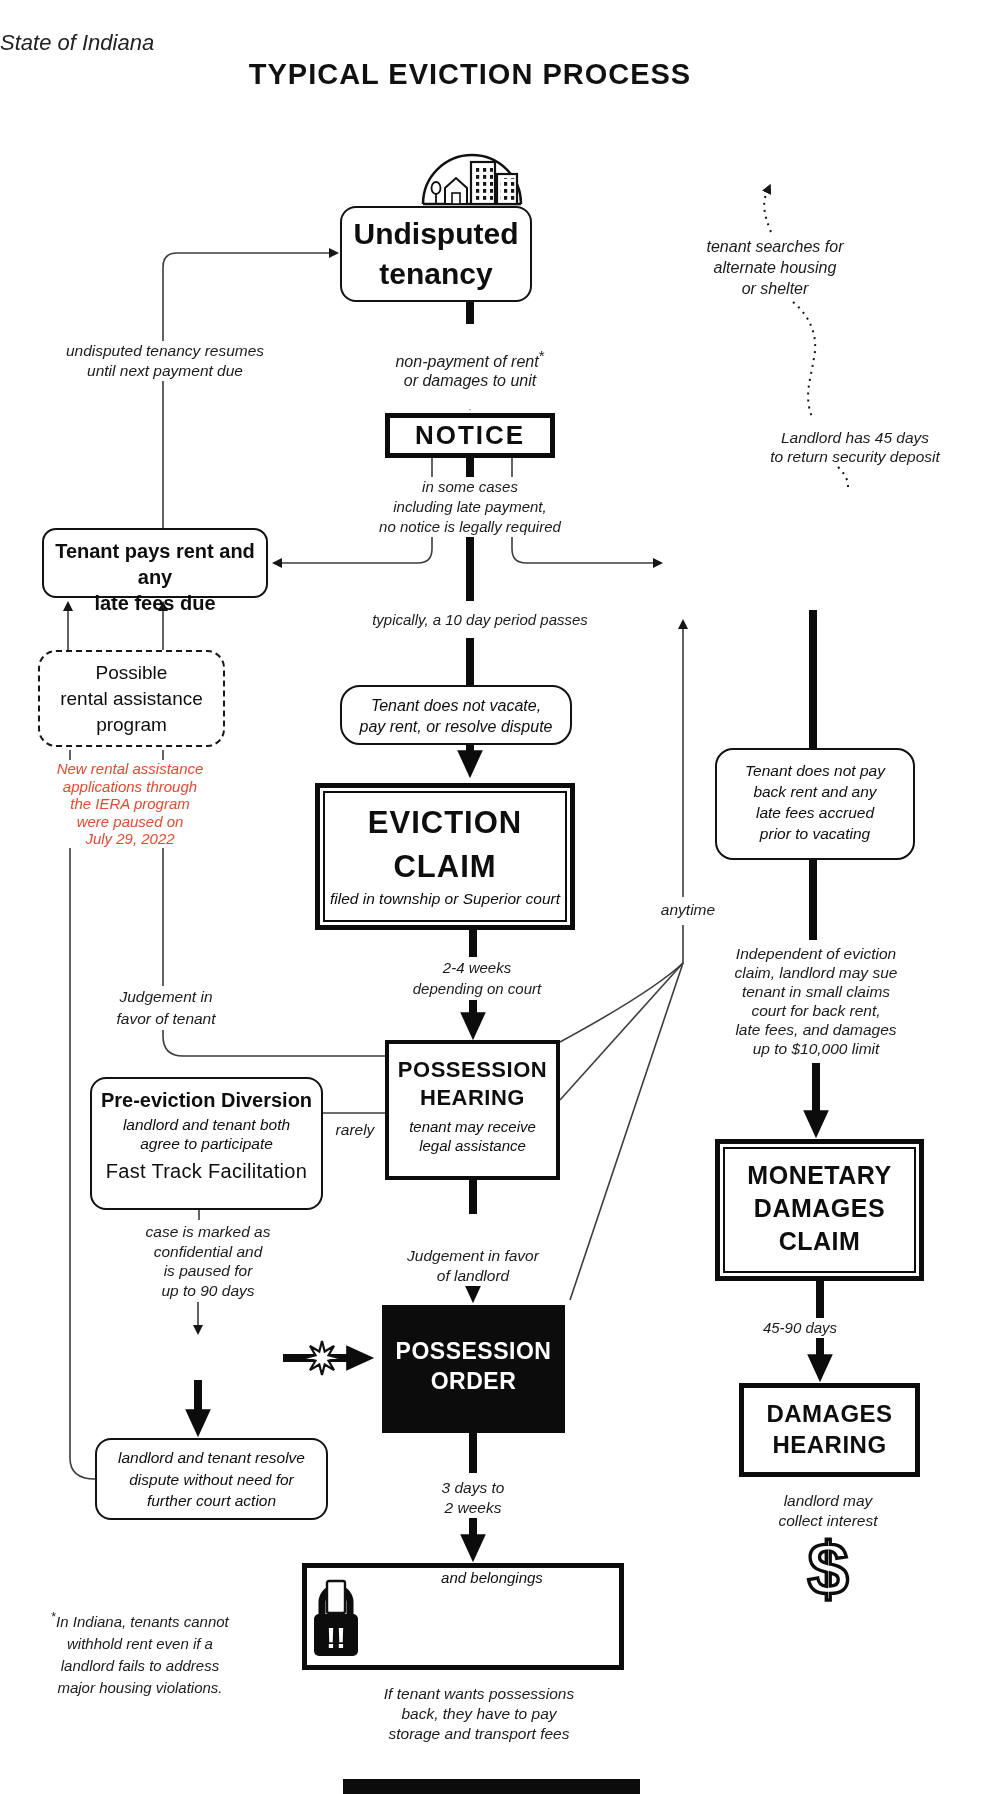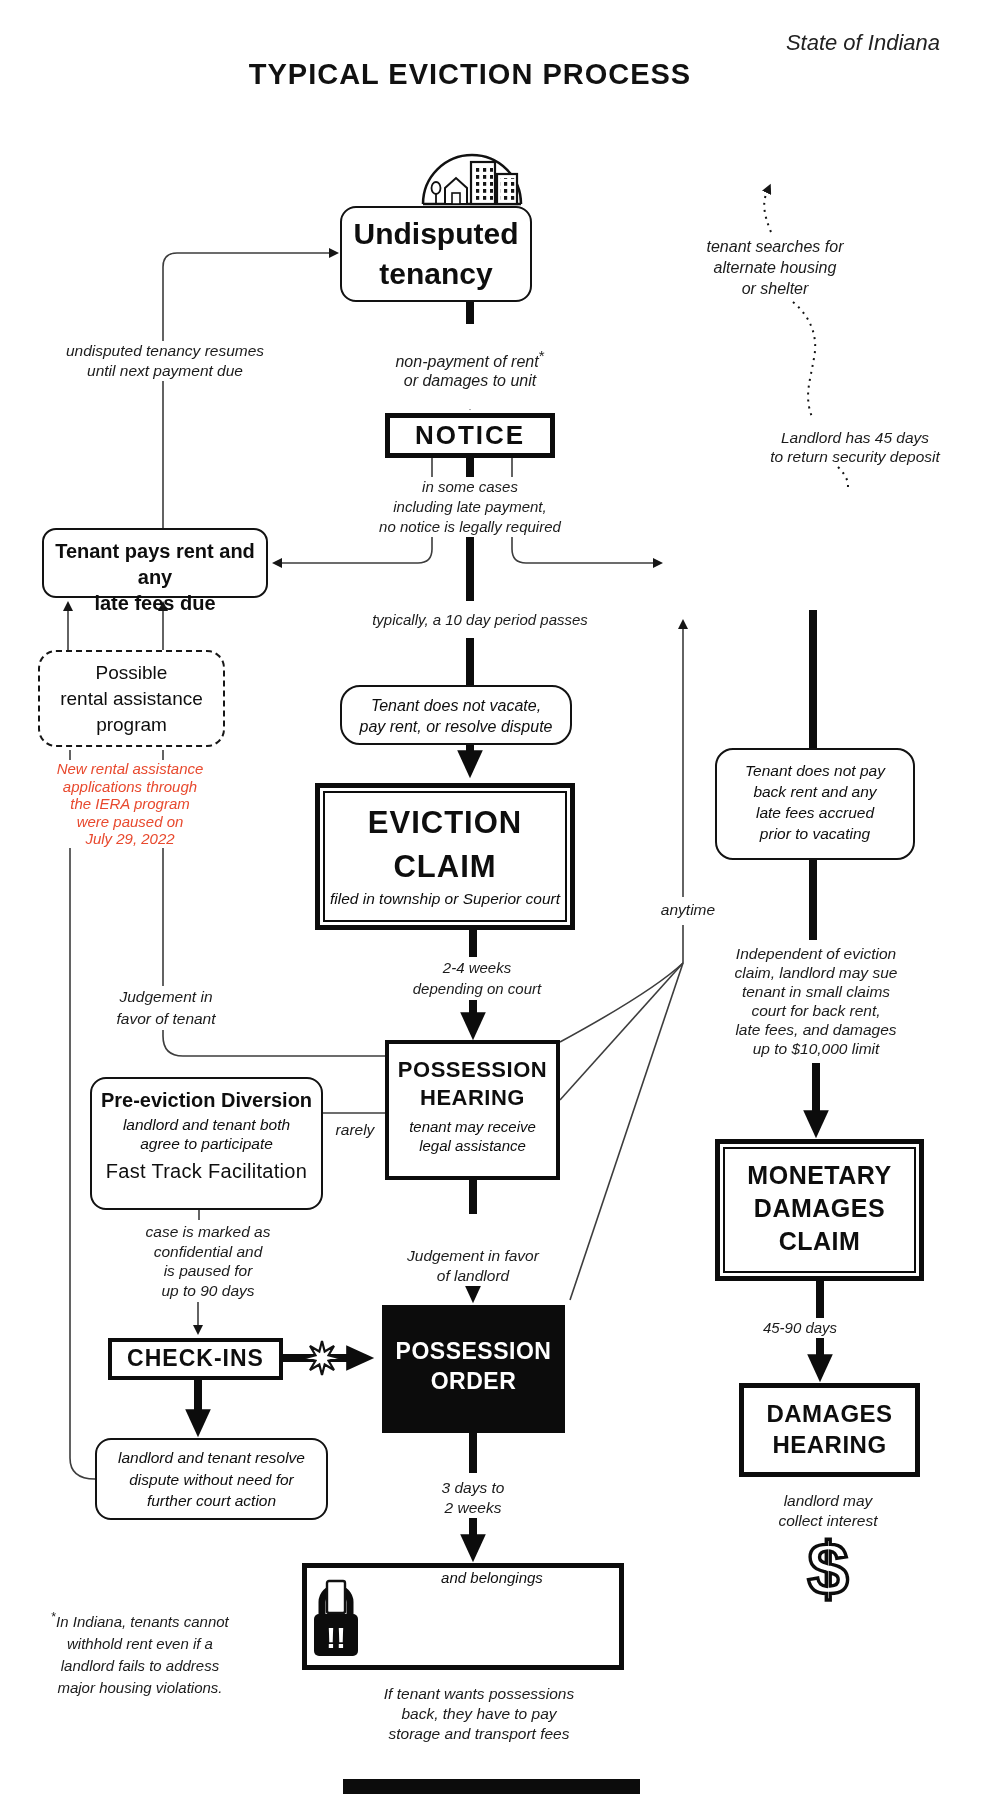--- a/index.html
+++ b/index.html
@@ -83,21 +83,21 @@
       <path d="M813,858 L813,940"></path>
       <path d="M816,1063 L816,1111" marker-end="url(#ab)"></path>
       <path d="M820,1281 L820,1355" marker-end="url(#ab)"></path>
     </g>
 
     <path d="M339,1358 L328.5,1360.7 L334,1370 L324.7,1364.5 L322,1375 L319.3,1364.5 L310,1370
              L315.5,1360.7 L305,1358 L315.5,1355.3 L310,1346 L319.3,1351.5 L322,1341
              L324.7,1351.5 L334,1346 L328.5,1355.3 Z" fill="#fff" stroke="#111" stroke-width="2.2"></path>
   </svg>
 
-  <div class="abs" style="left:0;top:30px;width:940px;text-align:right;font-style:italic;font-size:22px;color:#222;">State of Indiana</div>
+  <div class="abs" style="left:0;top:30px;width:940px;text-align:left;font-style:italic;font-size:22px;color:#222;">State of Indiana</div>
   <div class="abs h" style="left:0;top:58px;width:940px;text-align:center;font-size:29px;letter-spacing:1px;color:#111;">TYPICAL EVICTION PROCESS</div>
 
   <div class="abs" style="left:420px;top:147px;">
     <svg width="104" height="59" viewBox="0 0 104 59">
       <path d="M3,57 A49,49 0 0 1 101,57" fill="#fff" stroke="#111" stroke-width="2.5"></path>
       <line x1="3" y1="57" x2="101" y2="57" stroke="#111" stroke-width="2.5"></line>
       <line x1="16" y1="57" x2="16" y2="46" stroke="#111" stroke-width="1.8"></line>
       <ellipse cx="16" cy="41" rx="4.5" ry="6" fill="#fff" stroke="#111" stroke-width="1.8"></ellipse>
       <path d="M25,57 L25,41 L36,31 L47,41 L47,57 Z" fill="#fff" stroke="#111" stroke-width="2"></path>
       <rect x="32" y="46" width="8" height="11" fill="#fff" stroke="#111" stroke-width="1.6"></rect>
@@ -164,23 +164,20 @@
   </div>
 
   <div class="node dbl" style="left:715px;top:1139px;width:209px;height:142px;">
     <div class="dbl-inner">
       <div class="h" style="font-size:25px;line-height:33px;padding-top:10px;">MONETARY
 DAMAGES
 CLAIM</div>
     </div>
   </div>
 
-  <div class="node thinb4" style="left:108px;top:1338px;width:175px;height:42px;">
-    <div class="h" style="font-size:23px;line-height:33px;letter-spacing:1px;">CHECK-INS</div>
-  </div>
 
   <div class="node blackb" style="left:382px;top:1305px;width:183px;height:128px;">
     <div class="h" style="font-size:23px;line-height:30px;padding-top:31px;">POSSESSION
 ORDER</div>
   </div>
 
   <div class="node rbox" style="left:95px;top:1438px;width:233px;height:82px;border-radius:16px;border-width:2px;">
     <div class="pre" style="font-style:italic;font-size:15.5px;line-height:21.5px;padding-top:7px;">landlord and tenant resolve
 dispute without need for
 further court action</div>

